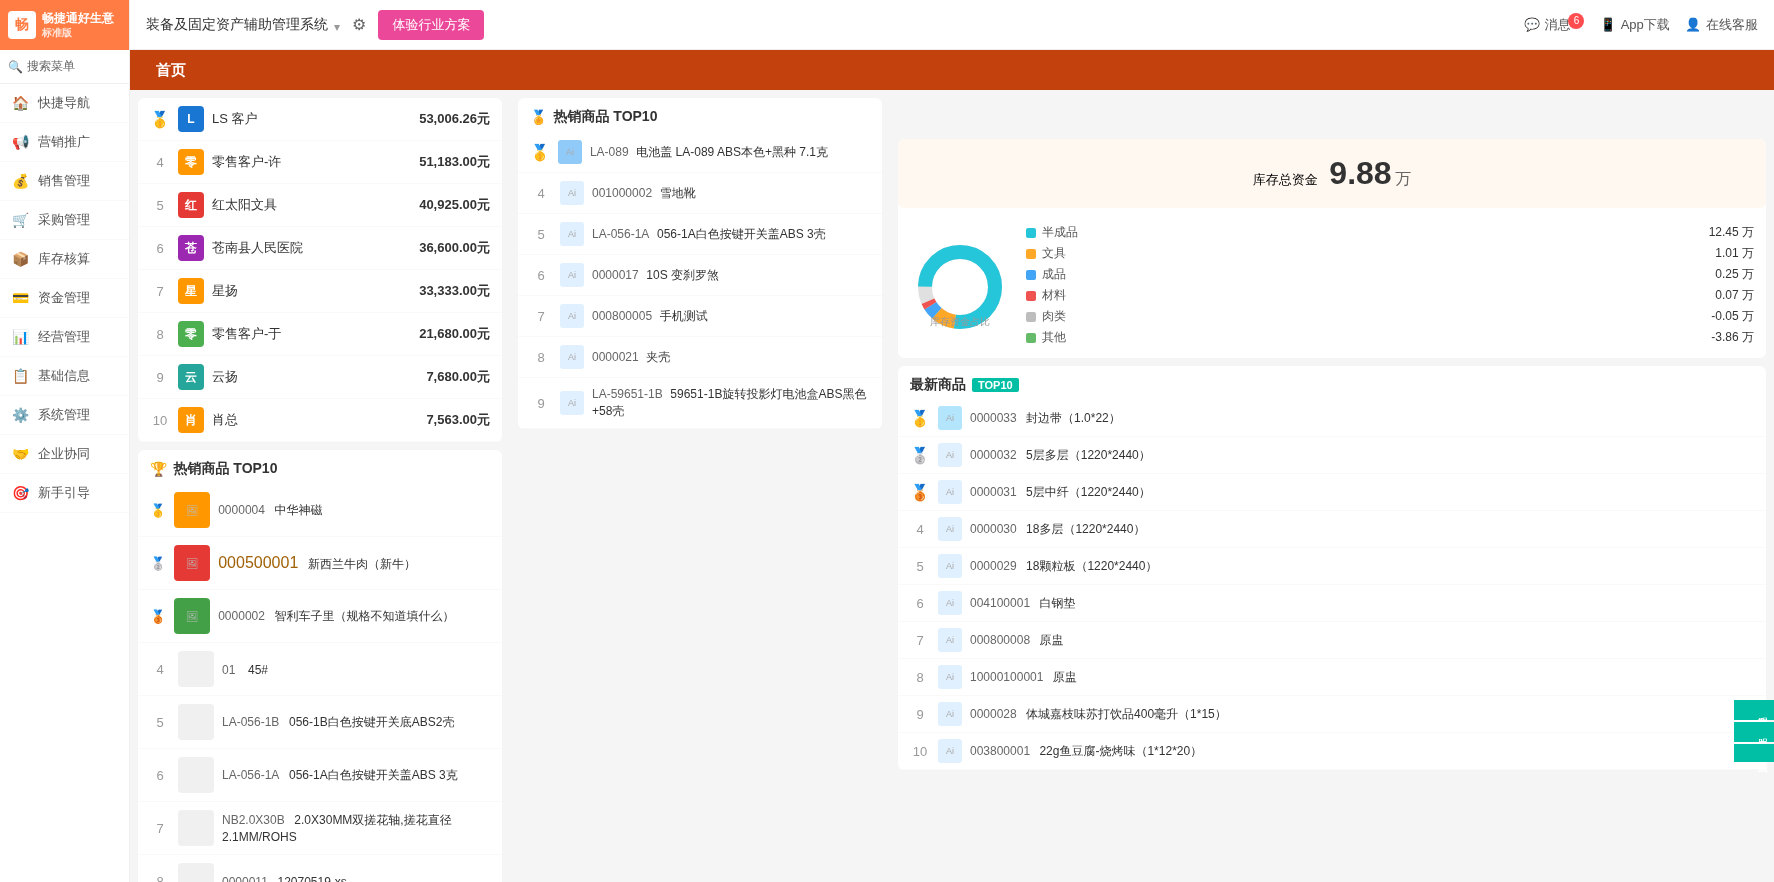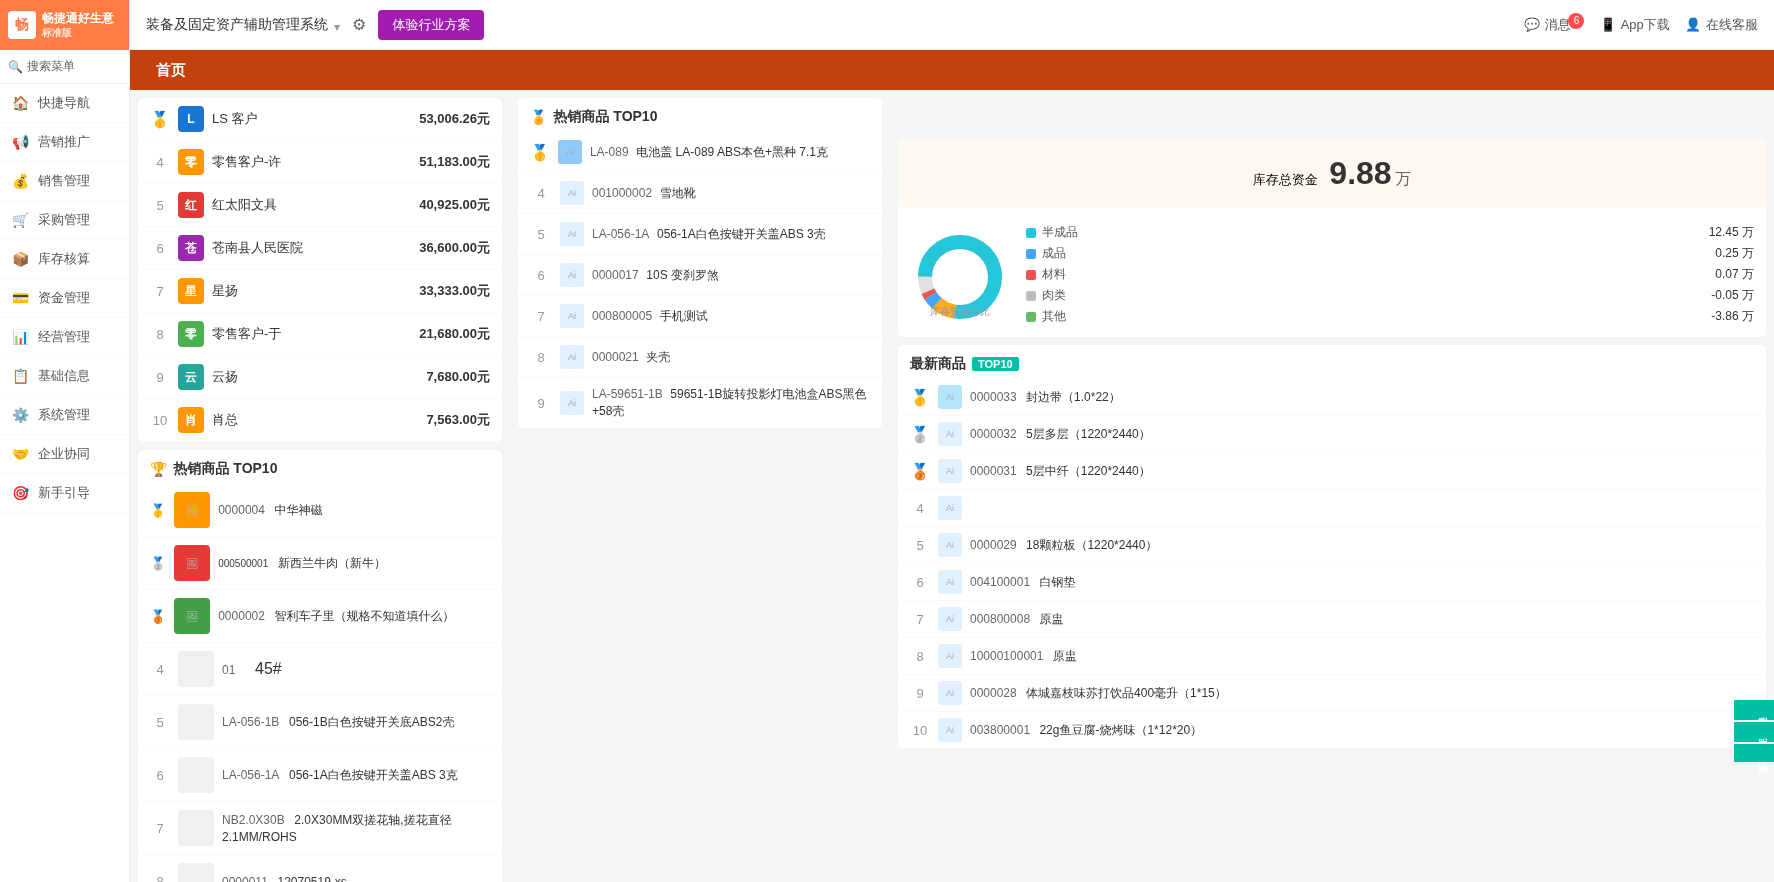--- a/index.html
+++ b/index.html
@@ -76,21 +76,21 @@
       gap: 12px;
       border-bottom: 1px solid #eee;
       flex-shrink: 0;
     }
     .topbar-system-name {
       font-size: 14px;
       color: #333;
       display: flex; align-items: flex-end; gap: 6px;
     }
     .topbar-btn-experience {
-      background: #a21caf;
+      background: #ec4899;
       color: white;
       border: none;
       padding: 6px 14px;
       border-radius: 4px;
       cursor: pointer;
       font-size: 13px;
     }
     .topbar-right {
       margin-left: auto;
       display: flex;
@@ -467,38 +467,38 @@
           <div class="hot-product-thumb has-color-1">🖼</div>
           <div class="product-info">
             <span style="color:#666;font-size:12px">0000004</span>
             <span style="margin-left:6px;color:#333;font-size:12px">中华神磁</span>
           </div>
         </div>
         <div class="product-list-item">
           <span class="medal-silver">🥈</span>
           <div class="hot-product-thumb has-color-2">🖼</div>
           <div class="product-info">
-            <span style="color:#404040;font-size:10px">000500001</span>
+            <span style="color:#a16207;font-size:16px">000500001</span>
             <span style="margin-left:6px;color:#333;font-size:12px">新西兰牛肉（新牛）</span>
           </div>
         </div>
         <div class="product-list-item">
           <span class="medal-bronze">🥉</span>
           <div class="hot-product-thumb has-color-3">🖼</div>
           <div class="product-info">
             <span style="color:#666;font-size:12px">0000002</span>
             <span style="margin-left:6px;color:#333;font-size:12px">智利车子里（规格不知道填什么）</span>
           </div>
         </div>
         <div class="product-list-item">
           <span style="color:#999;font-size:13px;width:20px;text-align:center">4</span>
           <div class="hot-product-thumb"></div>
           <div class="product-info">
             <span style="color:#666;font-size:12px">01</span>
-            <span style="margin-left:16px;color:#333;font-size:16px">45#</span>
+            <span style="margin-left:9px;color:#333;font-size:12px">45#</span>
           </div>
         </div>
         <div class="product-list-item">
           <span style="color:#999;font-size:13px;width:20px;text-align:center">5</span>
           <div class="hot-product-thumb"></div>
           <div class="product-info">
             <span style="color:#666;font-size:12px">LA-056-1B</span>
             <span style="margin-left:6px;color:#333;font-size:12px">056-1B白色按键开关底ABS2壳</span>
           </div>
         </div>
@@ -618,20 +618,25 @@
 
               <circle cx="50" cy="50" r="35" fill="none" stroke="#ef5350" stroke-width="14" stroke-dasharray="5 215" stroke-dashoffset="-145" transform="rotate(-90 50 50)"></circle>
             </svg>
             <div style="position:absolute;bottom:8px;left:0;right:0;text-align:center;font-size:10px;color:#999">库存资金占比</div>
           </div>
           <div class="donut-legend">
             <div class="legend-item">
               <div class="legend-dot" style="background:#26c6da"></div>
               <span class="legend-label">半成品</span>
               <span class="legend-value">12.45 万</span>
+            </div>
+            <div class="legend-item">
+              <div class="legend-dot" style="background:#ffa726"></div>
+              <span class="legend-label">文具</span>
+              <span class="legend-value">1.01 万</span>
             </div>
             <div class="legend-item">
               <div class="legend-dot" style="background:#42a5f5"></div>
               <span class="legend-label">成品</span>
               <span class="legend-value">0.25 万</span>
             </div>
             <div class="legend-item">
               <div class="legend-dot" style="background:#ef5350"></div>
               <span class="legend-label">材料</span>
               <span class="legend-value">0.07 万</span>
@@ -675,20 +680,24 @@
           <span class="medal-bronze new-rank-num medal">🥉</span>
           <div class="new-product-thumb">Ai</div>
           <span class="new-product-name">
             <span style="color:#666;font-size:12px">0000031</span>
             <span style="margin-left:6px">5层中纤（1220*2440）</span>
           </span>
         </div>
         <div class="new-product-item">
           <span class="new-rank-num">4</span>
           <div class="new-product-thumb">Ai</div>
+          <span class="new-product-name">
+            <span style="color:#666;font-size:12px">0000030</span>
+            <span style="margin-left:6px">18多层（1220*2440）</span>
+          </span>
         </div>
         <div class="new-product-item">
           <span class="new-rank-num">5</span>
           <div class="new-product-thumb">Ai</div>
           <span class="new-product-name">
             <span style="color:#666;font-size:12px">0000029</span>
             <span style="margin-left:6px">18颗粒板（1220*2440）</span>
           </span>
         </div>
         <div class="new-product-item">

